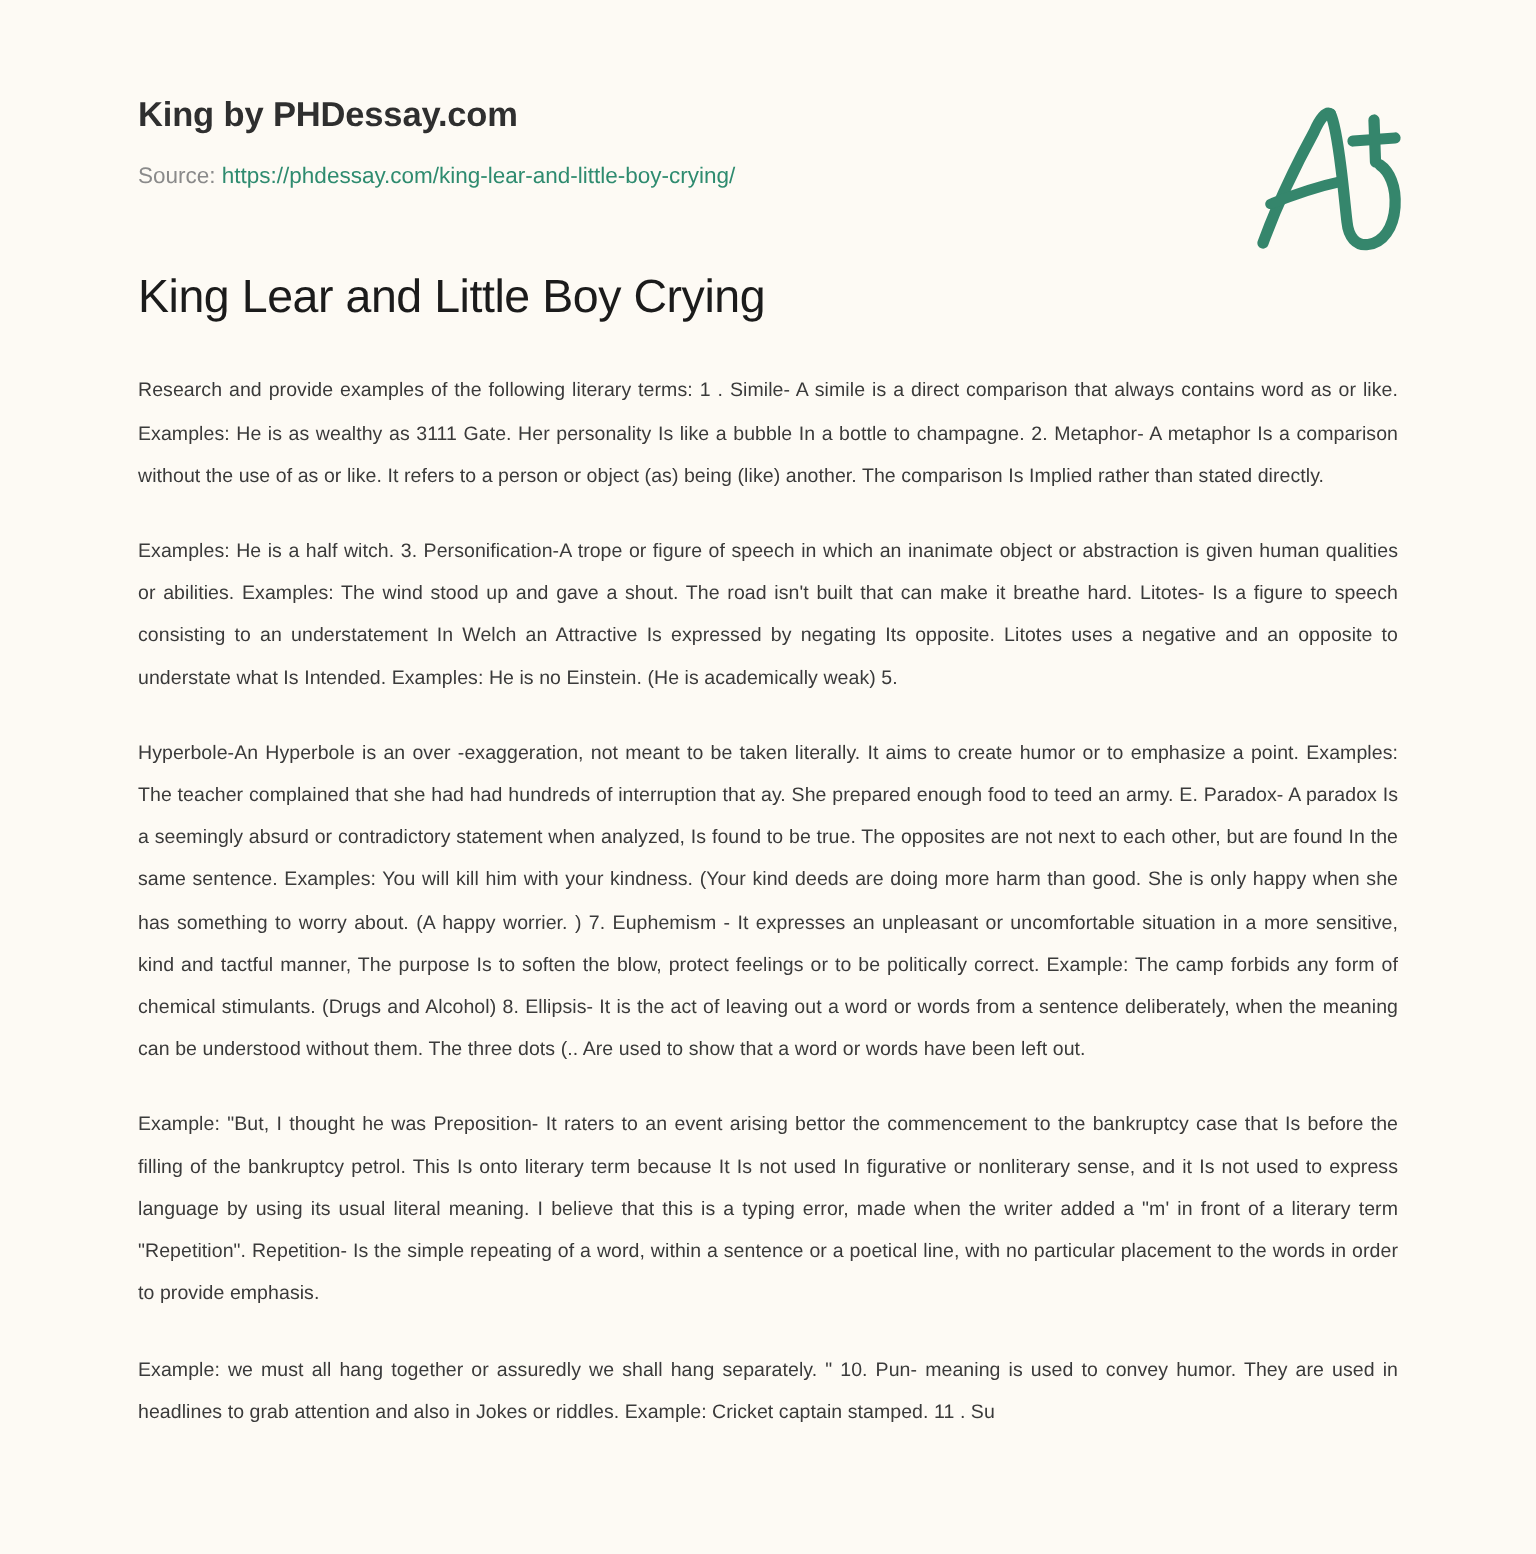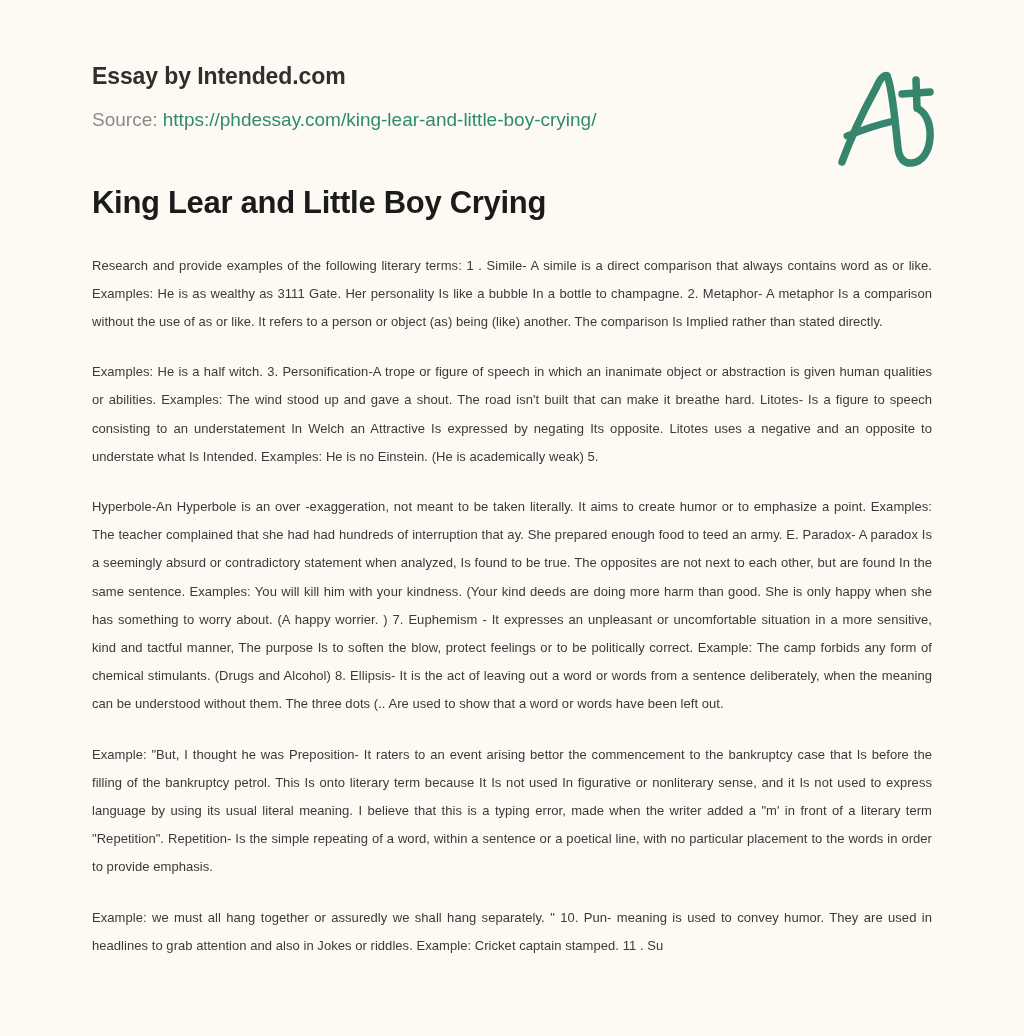--- a/index.html
+++ b/index.html
@@ -36,21 +36,21 @@
     font-size: 23px;
     font-weight: bold;
     color: #2f2f2f;
     letter-spacing: -0.1px;
     line-height: 1.25;
     margin: 0;
   }
 
   .source-line {
     margin-top: 17px;
-    font-size: 19px;
+    font-size: 15px;
     color: #8a8a8a;
     line-height: 1.3;
     white-space: nowrap;
   }
 
   .source-label {
     color: #8a8a8a;
   }
 
   .source-url {
@@ -75,21 +75,21 @@
   
   .article {
     padding: 0 92px;
     box-sizing: border-box;
   }
 
   .article-title {
     margin: 0;
     padding-top: 52px;
     font-size: 31px;
-    font-weight: bold;
+    font-weight: normal;
     color: #1b1b1b;
     letter-spacing: -0.3px;
     line-height: 1.2;
   }
 
   .body-copy {
     margin-top: 30px;
   }
 
   .body-copy p {
@@ -105,21 +105,21 @@
     margin-bottom: 0;
   }
 </style>
 </head>
 <body>
 
 <div class="page">
 
   <div class="header">
 
-    <div class="brand-title">Essay by Intended.com</div>
+    <div class="brand-title">King by PHDessay.com</div>
 
     <div class="source-line">
       <span class="source-label">Source:</span>
       <a class="source-url" href="#">https://phdessay.com/king-lear-and-little-boy-crying/</a>
     </div>
 
     <div class="logo">
       <svg viewBox="0 0 112 104" xmlns="http://www.w3.org/2000/svg" aria-hidden="true">
         <g fill="none" stroke="#35866c" stroke-linecap="round" stroke-linejoin="round">
 

